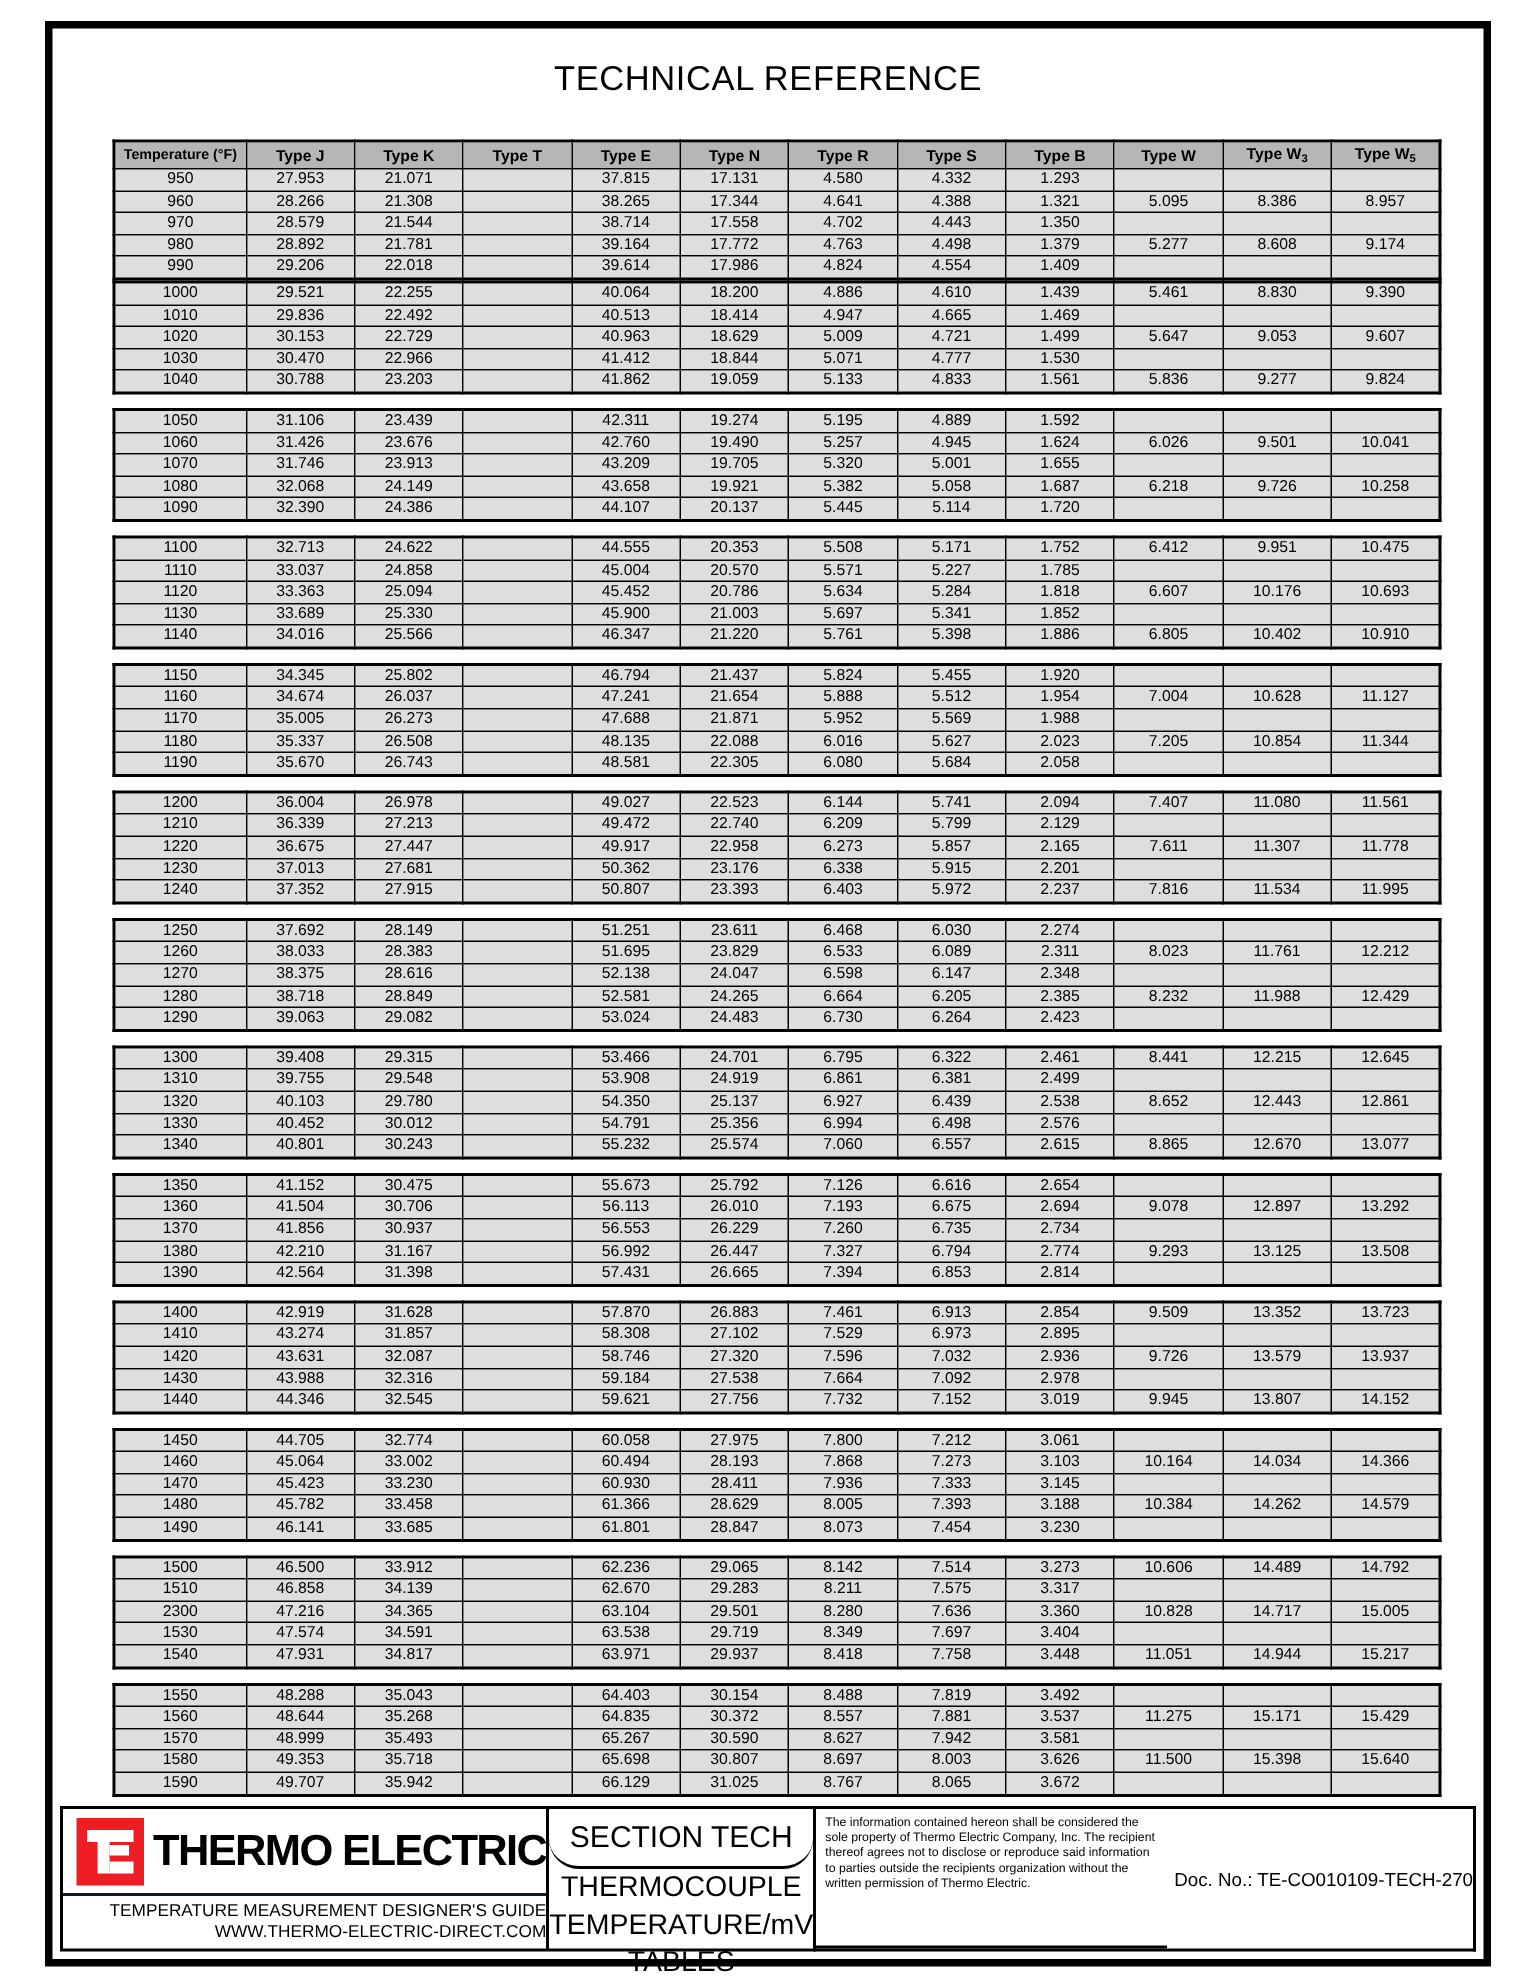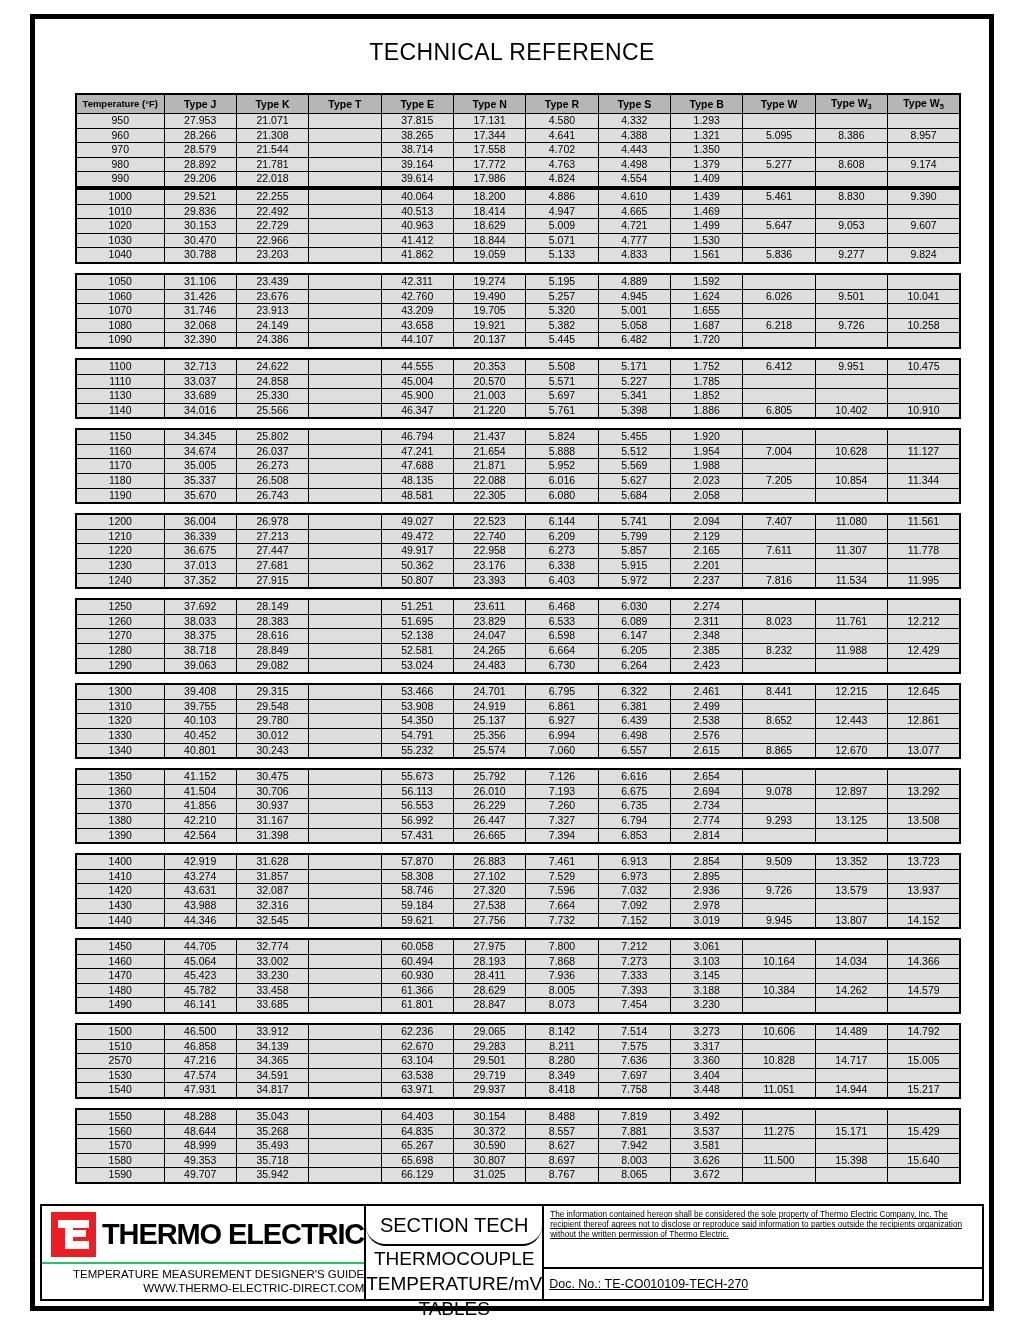--- a/index.html
+++ b/index.html
@@ -86,21 +86,21 @@
   .tb-left {
     width: 361px;
     display: flex; flex-direction: column;
     border: 2px solid #000;
     border-right: 2px solid #000;
   }
   .tb-logo-row {
     flex: 1 1 auto;
     display: flex; align-items: center;
     padding-left: 9px;
-    border-bottom: 2px solid #22c55e;
+    border-bottom: 2px solid #0f172a;
     min-height: 0;
   }
   .logo-mark {
     width: 45px; height: 45px;
     background: #ee1d23;
     position: relative;
     flex: 0 0 auto;
     margin-right: 6px;
   }
   
@@ -155,24 +155,23 @@
     flex: 1 1 auto;
     display: flex; flex-direction: column;
     justify-content: center;
     font-size: 19px;
     line-height: 25px;
     text-align: center;
   }
 
   .tb-right {
     flex: 1 1 auto;
-    display: flex; flex-direction: column;
+    display: flex; flex-direction: row;
     border: 2px solid #000;
     border-left: none;
-    text-decoration: underline;
   }
   .tb-disclaimer {
     flex: 1 1 auto;
     padding: 4px 5px 3px 6px;
     font-size: 8.2px;
     line-height: 10.2px;
     border-bottom: 2px solid #000;
   }
   .tb-docno {
     flex: 0 0 30px;
@@ -456,21 +455,21 @@
               <td>10.258</td>
             </tr>
             <tr>
               <td>1090</td>
               <td>32.390</td>
               <td>24.386</td>
               <td></td>
               <td>44.107</td>
               <td>20.137</td>
               <td>5.445</td>
-              <td>6.482</td>
+              <td>5.114</td>
               <td>1.720</td>
               <td></td>
               <td></td>
               <td></td>
             </tr>
           </tbody>
         </table>
         <table class="tc">
           <colgroup>
             <col class="c-temp">
@@ -509,20 +508,34 @@
               <td>45.004</td>
               <td>20.570</td>
               <td>5.571</td>
               <td>5.227</td>
               <td>1.785</td>
               <td></td>
               <td></td>
               <td></td>
             </tr>
             <tr>
+              <td>1120</td>
+              <td>33.363</td>
+              <td>25.094</td>
+              <td></td>
+              <td>45.452</td>
+              <td>20.786</td>
+              <td>5.634</td>
+              <td>5.284</td>
+              <td>1.818</td>
+              <td>6.607</td>
+              <td>10.176</td>
+              <td>10.693</td>
+            </tr>
+            <tr>
               <td>1130</td>
               <td>33.689</td>
               <td>25.330</td>
               <td></td>
               <td>45.900</td>
               <td>21.003</td>
               <td>5.697</td>
               <td>5.341</td>
               <td>1.852</td>
               <td></td>
@@ -1199,21 +1212,21 @@
               <td>62.670</td>
               <td>29.283</td>
               <td>8.211</td>
               <td>7.575</td>
               <td>3.317</td>
               <td></td>
               <td></td>
               <td></td>
             </tr>
             <tr>
-              <td>2570</td>
+              <td>2300</td>
               <td>47.216</td>
               <td>34.365</td>
               <td></td>
               <td>63.104</td>
               <td>29.501</td>
               <td>8.280</td>
               <td>7.636</td>
               <td>3.360</td>
               <td>10.828</td>
               <td>14.717</td>

